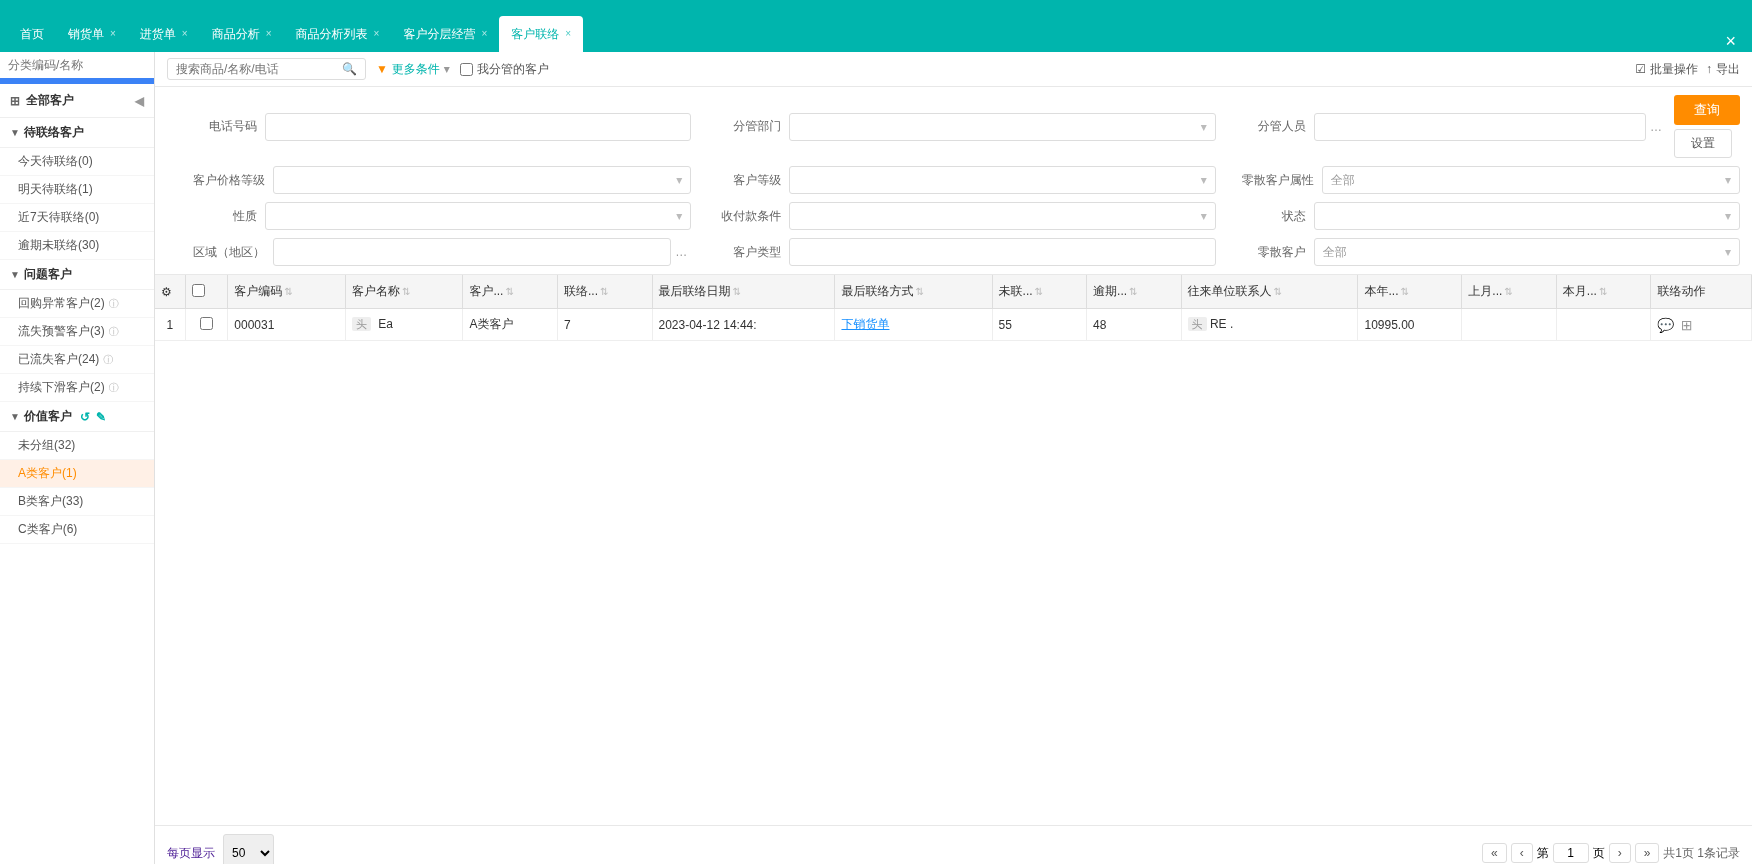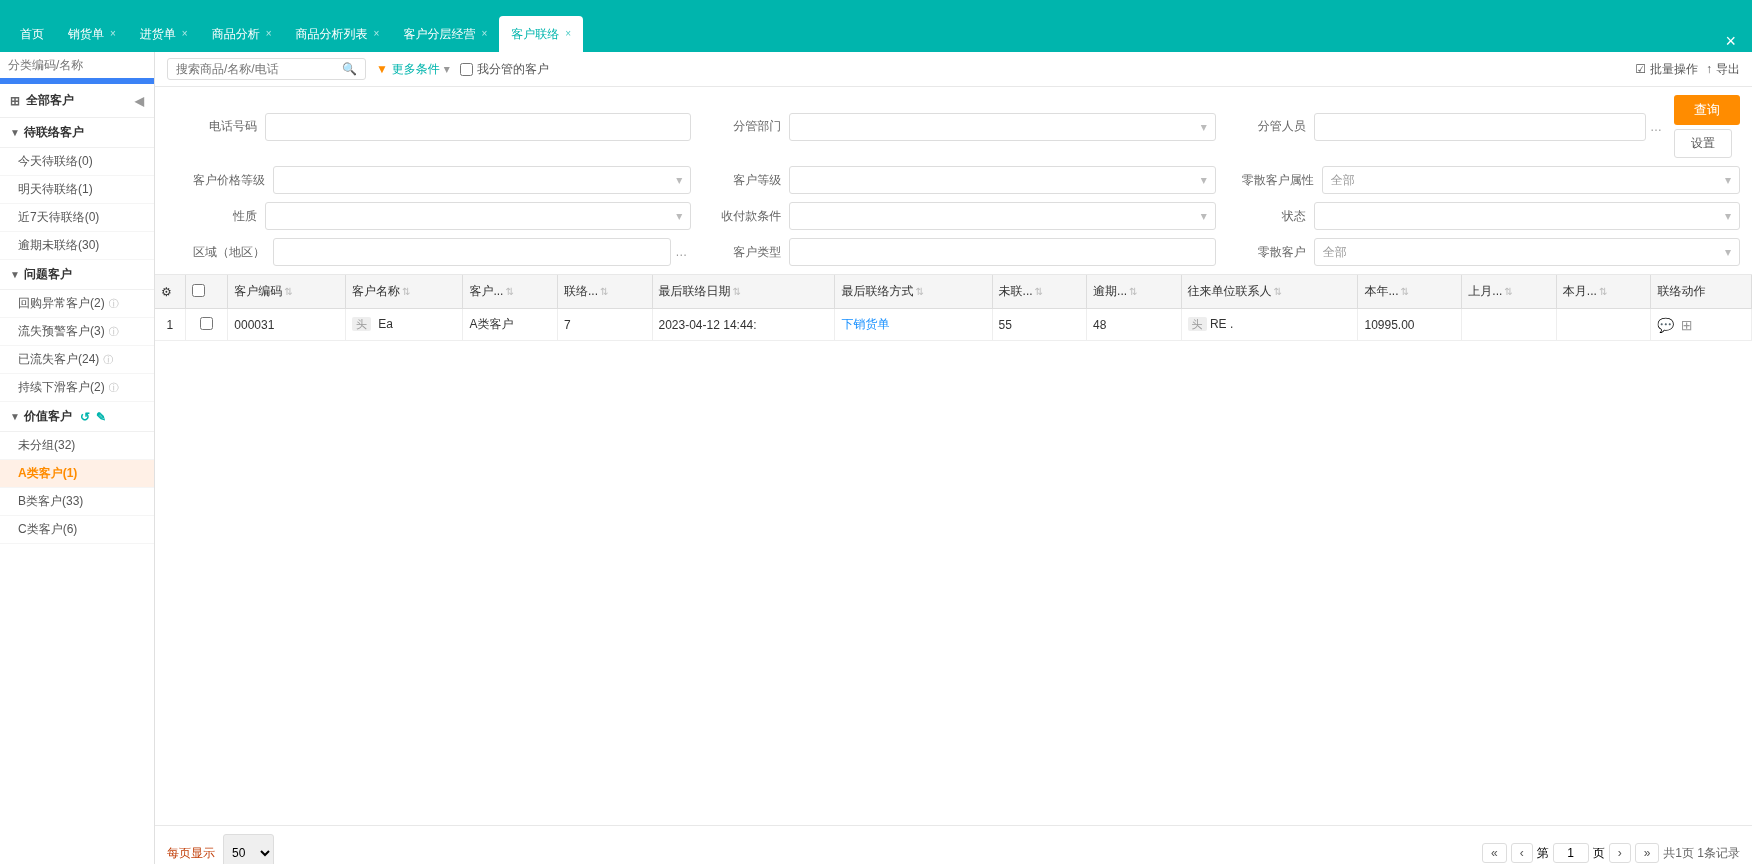--- a/index.html
+++ b/index.html
@@ -48,21 +48,21 @@
     .sidebar-group-label {
       display: flex; align-items: center; padding: 6px 10px;
       color: #333; font-weight: bold; cursor: pointer; gap: 4px;
       border-bottom: 1px solid #f0f0f0;
     }
     .sidebar-group-label .arrow { color: #666; font-size: 10px; }
     .sidebar-item {
       padding: 5px 10px 5px 18px; cursor: pointer; color: #555;
       border-bottom: 1px solid #f5f5f5; display: flex; align-items: center; gap: 4px;
     }
-    .sidebar-item.active { background: #fff0e6; color: #ff8c00; font-weight: bold; }
+    .sidebar-item.active { background: #fff0e6; color: #ff8c00; font-weight: normal; }
     .sidebar-item .info-icon { color: #bbb; font-size: 10px; }
 
     
     .content-area { flex: 1; display: flex; flex-direction: column; overflow: hidden; }
 
     
     .filter-bar {
       background: #fff; padding: 6px 12px; border-bottom: 1px solid #e8e8e8;
       display: flex; align-items: center; gap: 10px;
     }
@@ -98,30 +98,30 @@
       white-space: nowrap; text-align: left; position: sticky; top: 0; z-index: 1;
     }
     .data-table thead th:first-child { width: 30px; }
     .data-table tbody td {
       padding: 7px 6px; border-bottom: 1px solid #eee; border-right: 1px solid #eee;
       color: #333; white-space: nowrap;
     }
     .col-sort { display: flex; align-items: center; gap: 2px; }
     .sort-icon { color: #bbb; font-size: 10px; }
     .gear-col { width: 30px; text-align: center; color: #666; cursor: pointer; }
-    .link-text { color: #1890ff; cursor: pointer; }
+    .link-text { color: #1890ff; cursor: pointer; text-decoration: underline; }
     .action-icons { display: flex; gap: 6px; align-items: center; }
     .action-icons span { color: #999; cursor: pointer; font-size: 14px; }
 
     
     .pagination {
       display: flex; align-items: center; padding: 8px 12px;
       border-top: 1px solid #e8e8e8; background: #fff; gap: 8px;
     }
-    .pagination .page-size-label { color: #c2410c; }
+    .pagination .page-size-label { color: #4c1d95; }
     .pagination select {
       border: 1px solid #ddd; border-radius: 3px; padding: 10px 4px;
       font-size: 12px; outline: none;
     }
     .pagination .page-nav { display: flex; align-items: center; gap: 4px; margin-left: auto; }
     .pagination .page-btn {
       border: 1px solid #ddd; border-radius: 3px; padding: 2px 8px;
       cursor: pointer; color: #555; background: #fff;
     }
     .pagination .page-btn:disabled { color: #bbb; cursor: default; }

